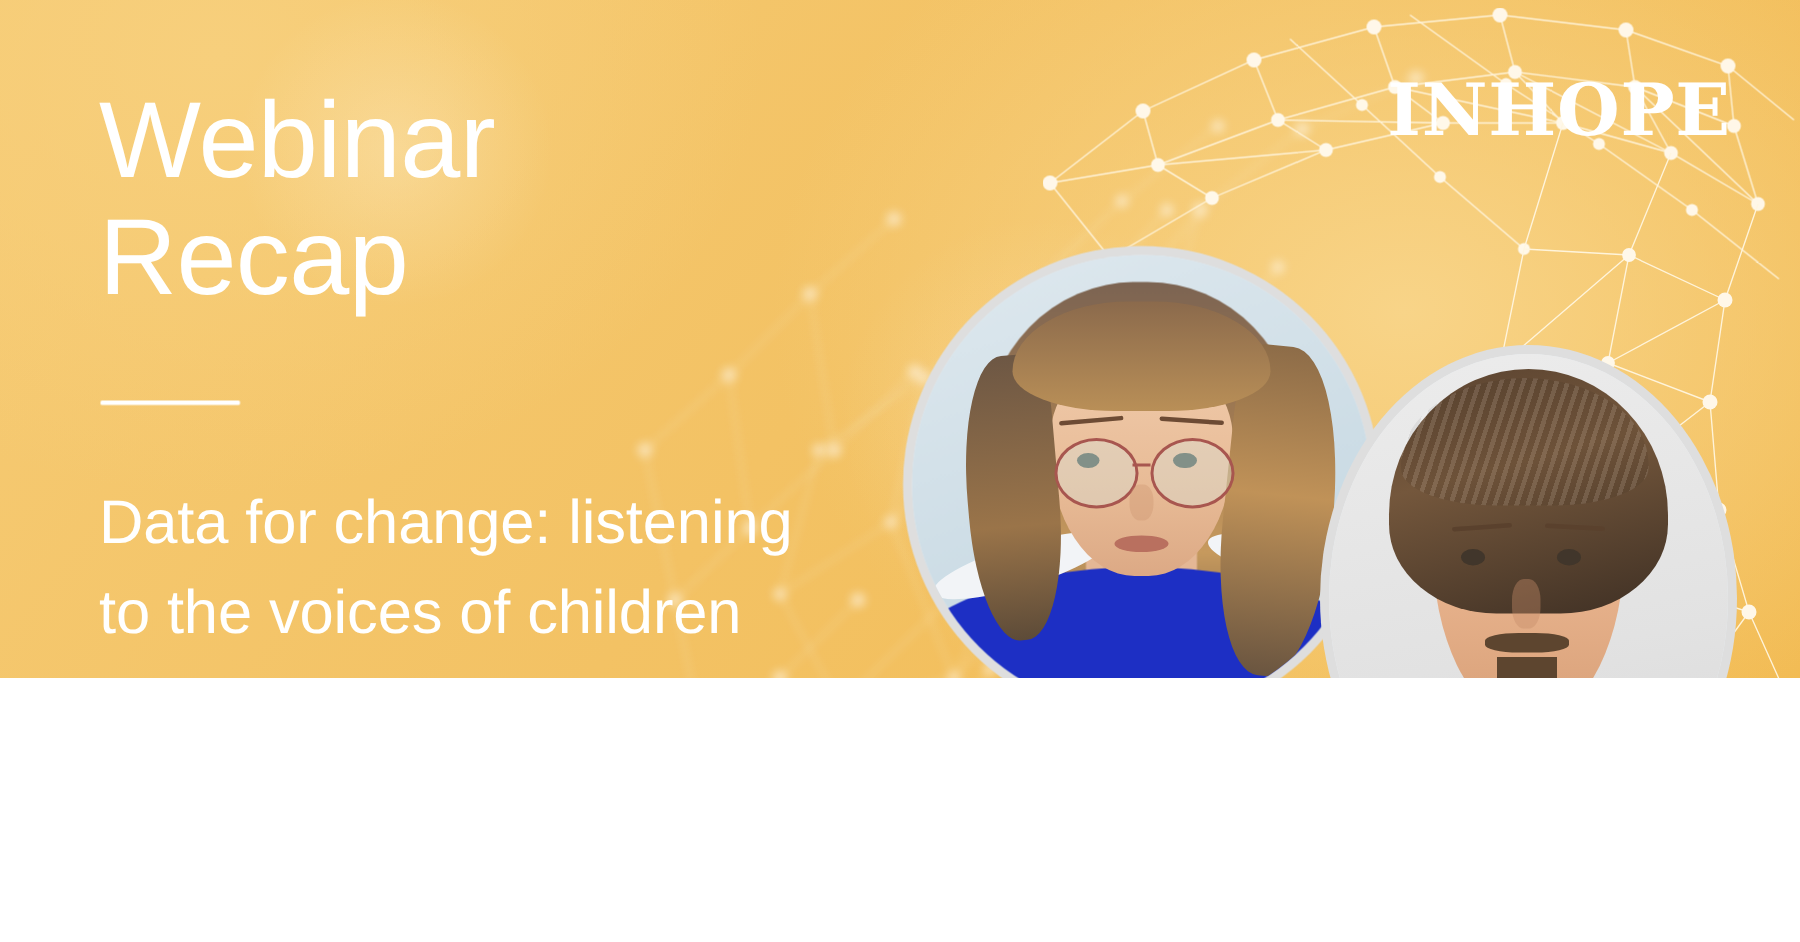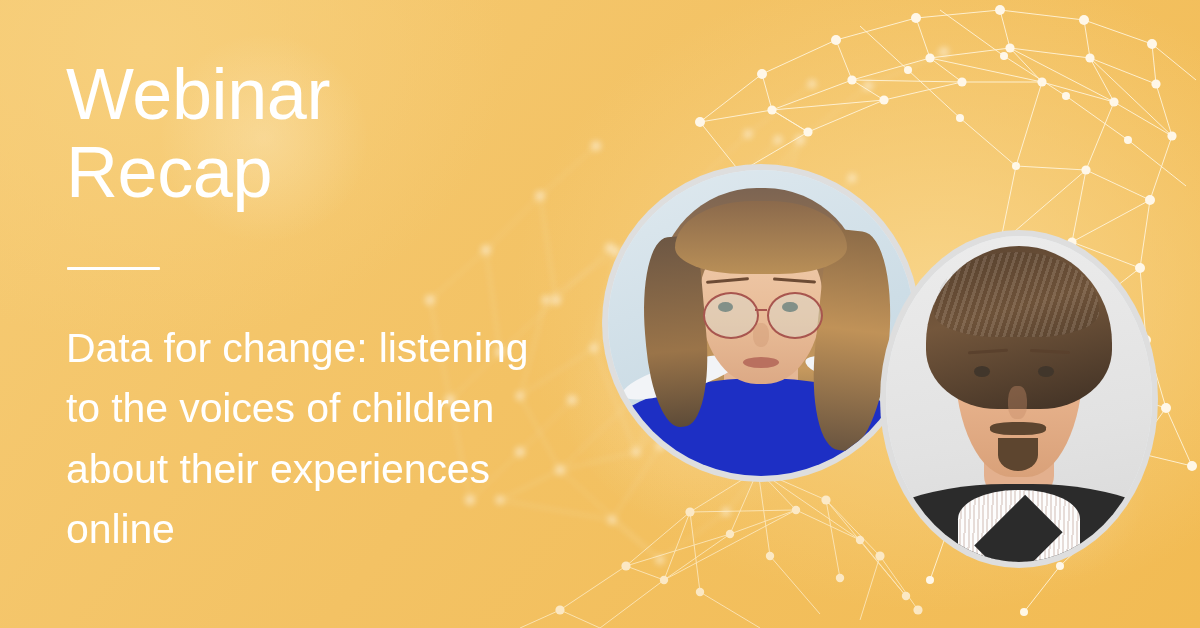--- a/index.html
+++ b/index.html
@@ -4,21 +4,21 @@
 <title>INHOPE Webinar Recap</title>
 <style>
   html, body {
     margin: 0;
     padding: 0;
     background: #ffffff;
   }
   #banner {
     position: relative;
     width: 1200px;
-    height: 628px;
+    height: 452px;
     overflow: hidden;
     font-family: "Liberation Sans", sans-serif;
     background: #f4c569;
   }
 
   
   .bg-base {
     position: absolute;
     inset: 0;
     background:
@@ -403,20 +403,21 @@
       </g>
 
     </g>
   </svg>
 
   <div class="headline">Webinar
 Recap</div>
   <div class="divider"></div>
   <div class="subtitle">Data for change: listening to the voices of children about their experiences online</div>
 
+  <div class="logo">INHOPE</div>
 
   <div class="portrait" id="portrait-left">
     <div class="pw">
       <div class="w-bg"></div>
       <div class="w-hairb"></div>
       <div class="w-neck"></div>
       <div class="w-torso"></div>
       <div class="w-stripe"></div>
       <div class="w-stripe2"></div>
       <div class="w-face"></div>

